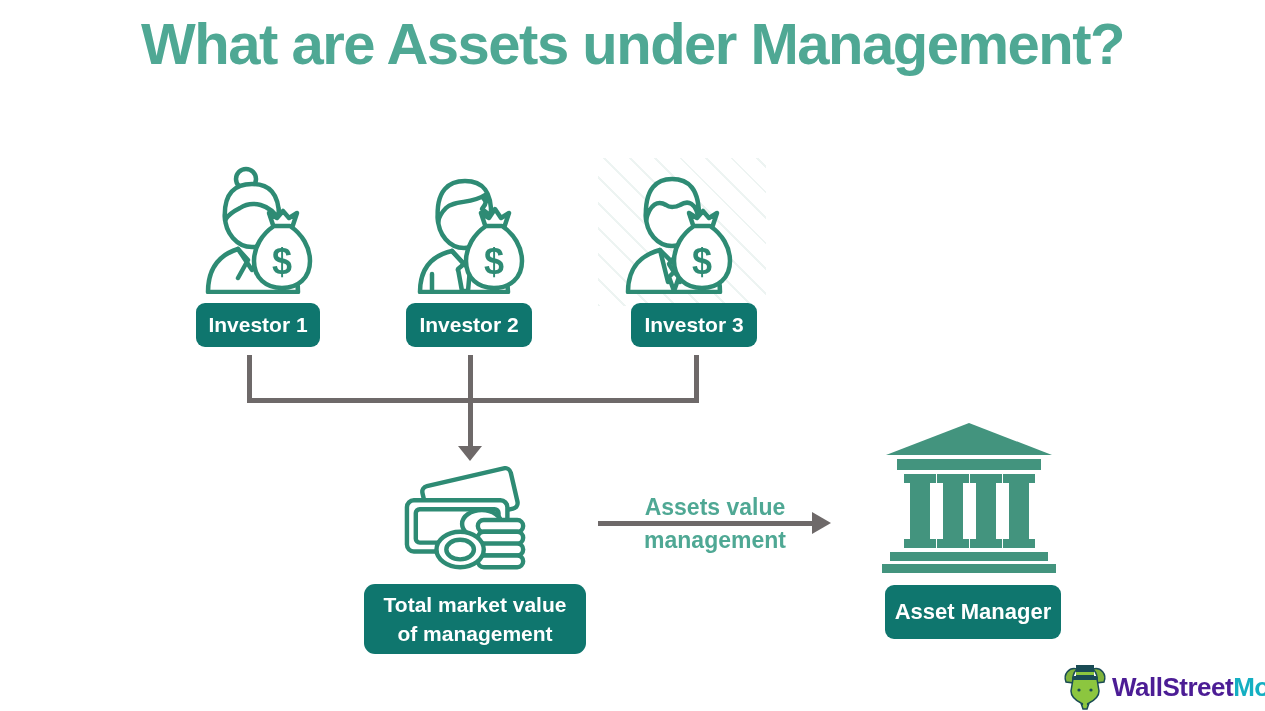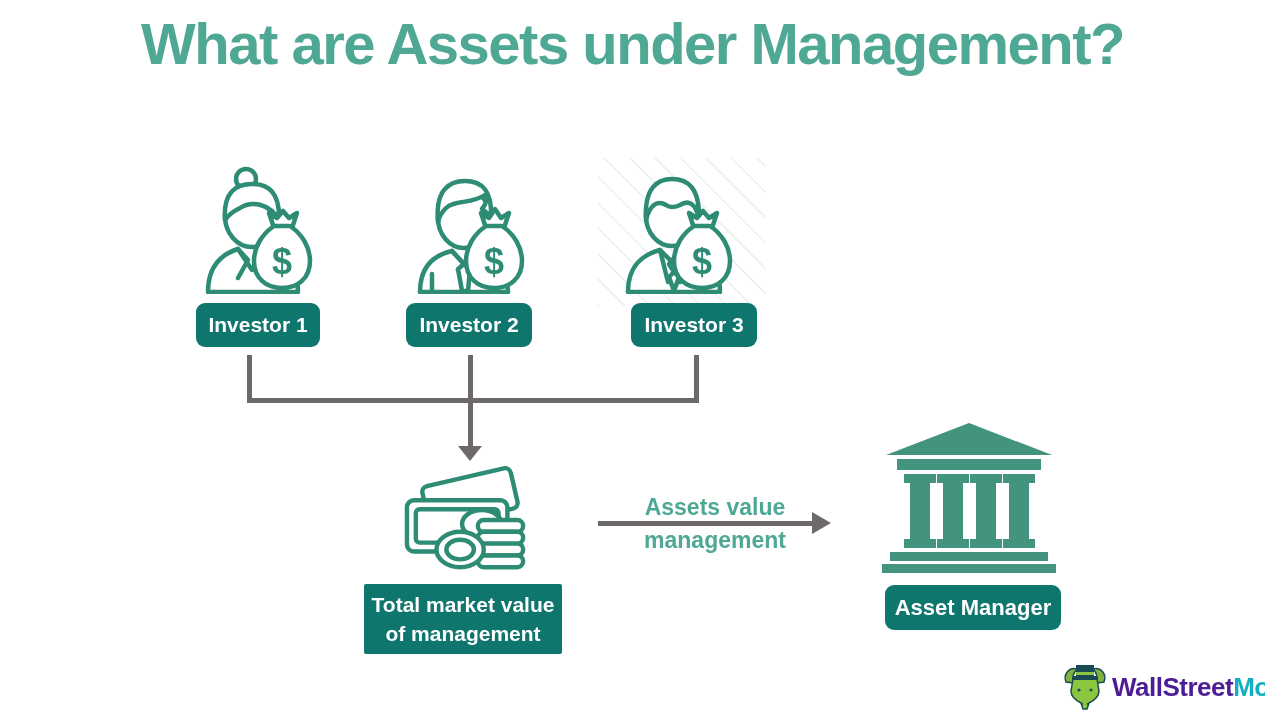--- a/index.html
+++ b/index.html
@@ -32,24 +32,24 @@
   .arrow-right{
     position:absolute;width:0;height:0;
     border-top:11px solid transparent;border-bottom:11px solid transparent;
     border-left:19px solid #6E6969;
   }
   .flow-text{
     position:absolute;width:220px;text-align:center;color:#4FA894;
     font-size:23px;font-weight:700;
   }
   .total-box{
-    left:364px;top:584px;width:198px;height:70px;border-radius:2px;
+    left:364px;top:584px;width:222px;height:70px;border-radius:11px;
     font-size:21px;line-height:29px;flex-direction:column;
   }
-  .am-label{left:885px;top:585px;width:176px;height:45px;font-size:22px;}
+  .am-label{left:885px;top:585px;width:176px;height:54px;font-size:22px;}
   .logo{position:absolute;left:1062px;top:664px;display:flex;align-items:center;}
   .logo-text{font-size:26px;font-weight:700;letter-spacing:-0.5px;margin-left:4px;}
   .logo-primary{color:#4c1d95;}
   .logo-accent{color:#14AFC2;}
   svg text{font-family:"Liberation Sans", sans-serif;}
 </style>
 </head>
 <body>
 
 <div id="canvas">

